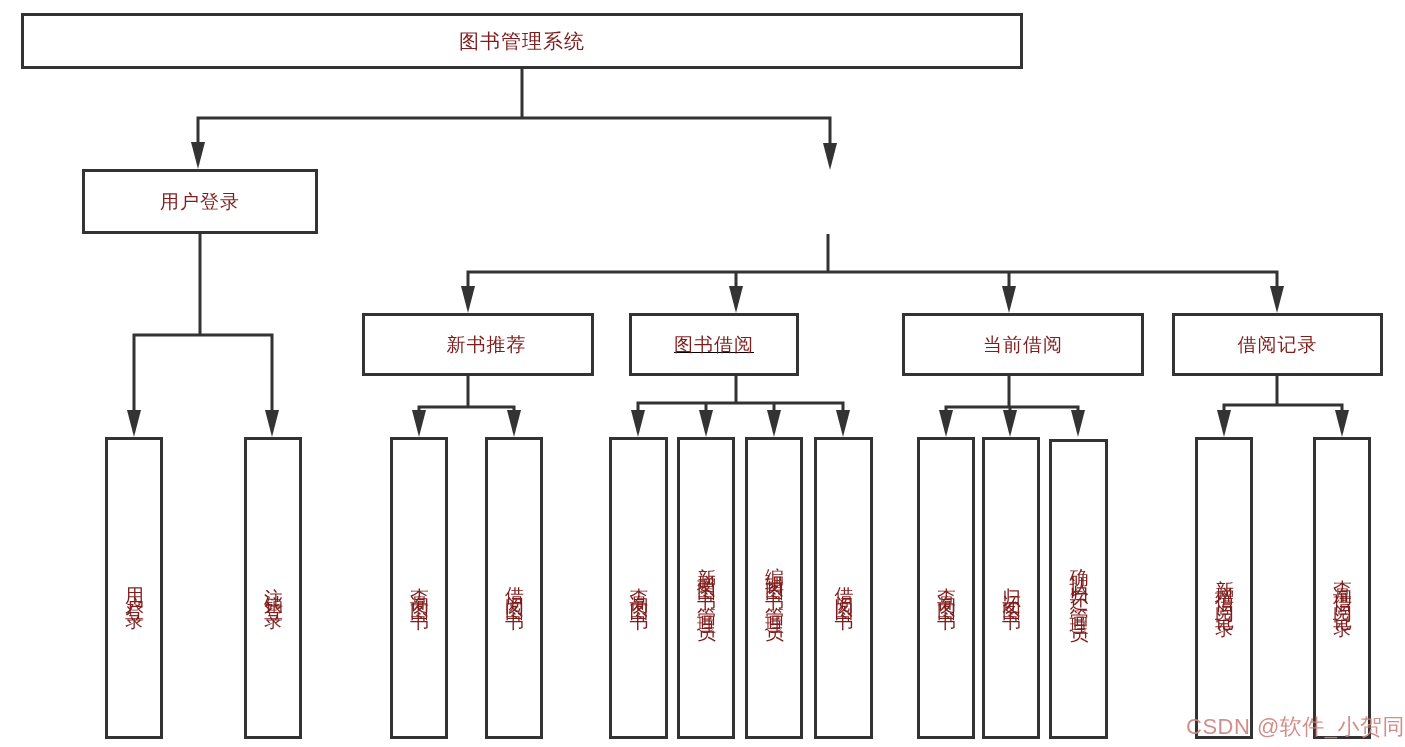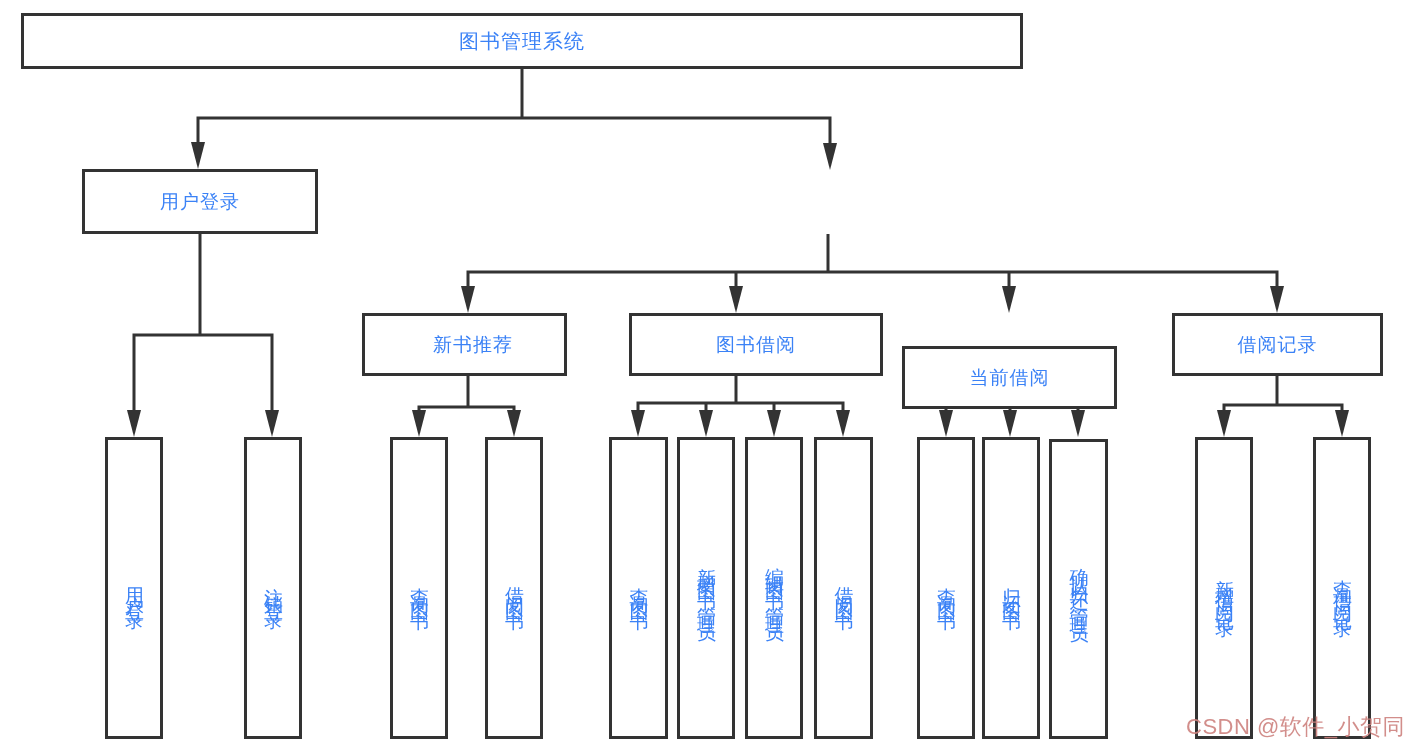--- a/index.html
+++ b/index.html
@@ -15,21 +15,21 @@
   .node {
     position: absolute;
     box-sizing: border-box;
     border: 3px solid #333333;
     background: #ffffff;
     display: flex;
     align-items: center;
     justify-content: center;
   }
   .node span {
-    color: #3b82f6;
+    color: #7f1d1d;
     font-size: 19px;
     line-height: 1;
     white-space: nowrap;
   }
   .h span { letter-spacing: 1px; }
   .v span {
     writing-mode: vertical-rl;
     text-orientation: mixed;
     letter-spacing: 8px;
     line-height: 1.1;
@@ -103,27 +103,27 @@
   </svg>
 
   <div class="node h root" style="left:21px; top:13px; width:1002px; height:56px;">
     <span>图书管理系统</span>
   </div>
 
   <div class="node h" style="left:82px; top:169px; width:236px; height:65px;">
     <span>用户登录</span>
   </div>
 
-  <div class="node h" style="left:362px; top:313px; width:205px; height:63px;padding-left:17px;">
+  <div class="node h" style="left:362px; top:313px; width:232px; height:63px;padding-left:17px;">
     <span>新书推荐</span>
   </div>
-  <div class="node h" style="left:629px; top:313px; width:254px; height:63px;">
+  <div class="node h" style="left:629px; top:313px; width:170px; height:63px;text-decoration:underline;">
     <span>图书借阅</span>
   </div>
-  <div class="node h" style="left:902px; top:313px; width:215px; height:63px;margin-top:33px;">
+  <div class="node h" style="left:902px; top:313px; width:242px; height:63px;">
     <span>当前借阅</span>
   </div>
   <div class="node h" style="left:1172px; top:313px; width:211px; height:63px;">
     <span>借阅记录</span>
   </div>
 
   <div class="node v" style="left:105px; top:437px; width:58px; height:302px;">
     <span>用户登录</span>
   </div>
   <div class="node v" style="left:244px; top:437px; width:58px; height:302px;">

